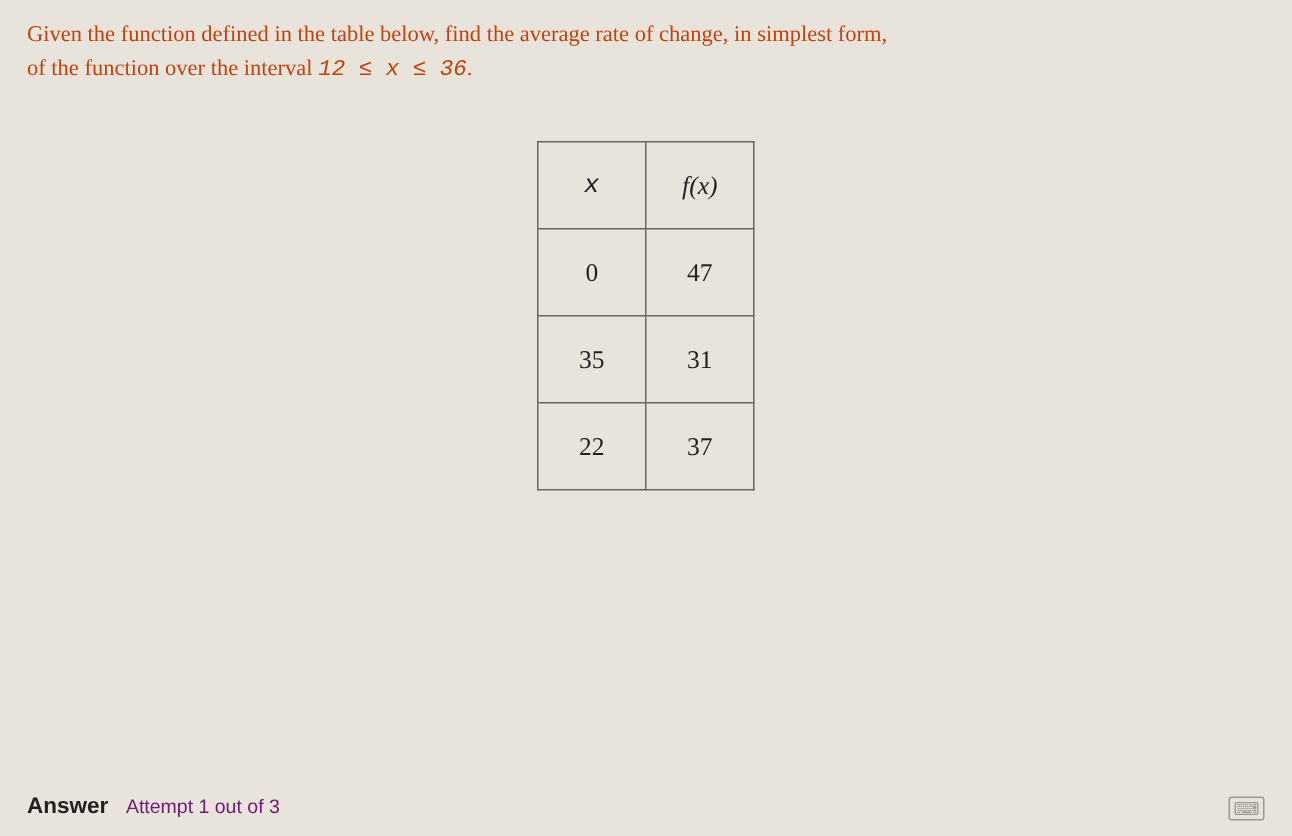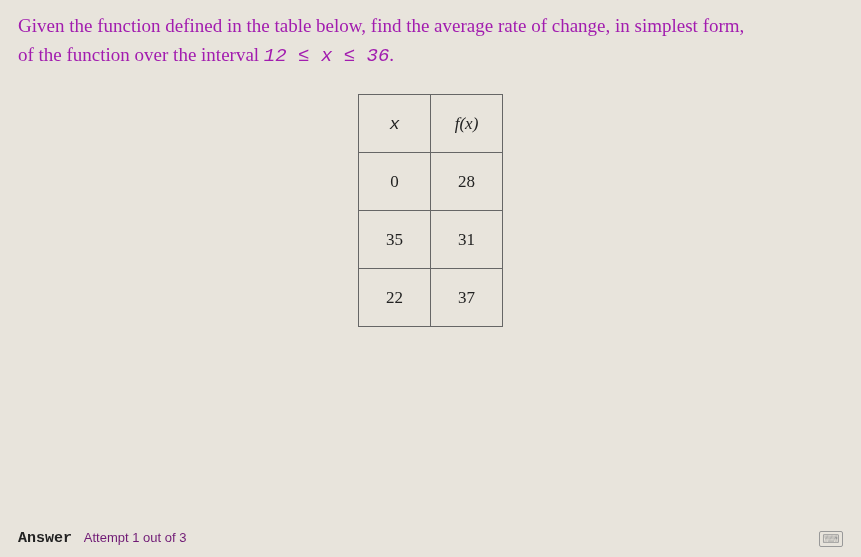--- a/index.html
+++ b/index.html
@@ -10,24 +10,24 @@
     body {
       width: 861px;
       height: 557px;
       background: #e8e4dc;
       font-family: Georgia, 'Times New Roman', serif;
       padding: 12px 18px;
       position: relative;
       color: #333;
     }
     .question-text {
-      font-size: 19px;
+      font-size: 15px;
       line-height: 1.5;
-      color: #a21caf;
-      margin-bottom: 24px;
+      color: #c2410c;
+      margin-bottom: 36px;
     }
     .math-var {
       font-style: italic;
       font-family: Liberation Mono, monospace;
     }
     .table-wrapper {
       display: flex;
       justify-content: center;
       width: 100%;
     }
@@ -52,21 +52,21 @@
     }
     .answer-section {
       position: absolute;
       bottom: 10px;
       left: 18px;
       font-size: 15px;
     }
     .answer-label {
       font-weight: bold;
       color: #222;
-      font-family: Liberation Mono, monospace;
+      font-family: Liberation Sans, sans-serif;
     }
     .attempt-text {
       color: #701a75;
       font-family: Arial, sans-serif;
       font-size: 13px;
       margin-left: 8px;
     }
     .keyboard-icon {
       position: absolute;
       bottom: 10px;
@@ -97,21 +97,21 @@
 
 <div class="table-wrapper">
   <table>
     <tbody>
         <tr>
       <th><span class="math-var">x</span></th>
       <th><span class="fx-header"><i>f</i>(<i>x</i>)</span></th>
     </tr>
     <tr>
       <td>0</td>
-      <td>28</td>
+      <td>47</td>
     </tr>
     <tr>
       <td>35</td>
       <td>31</td>
     </tr>
     <tr>
       <td>22</td>
       <td>37</td>
     </tr>
   </tbody>

